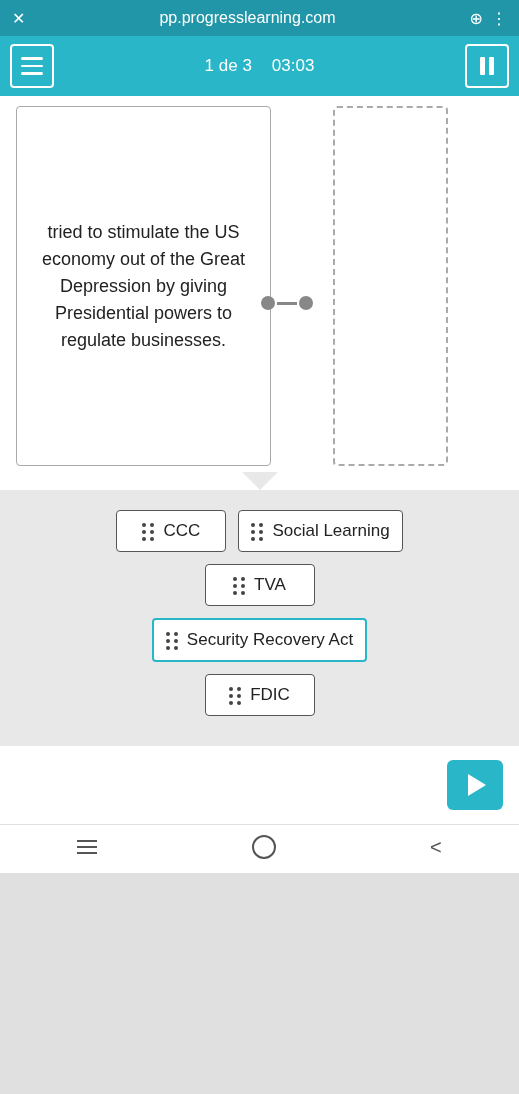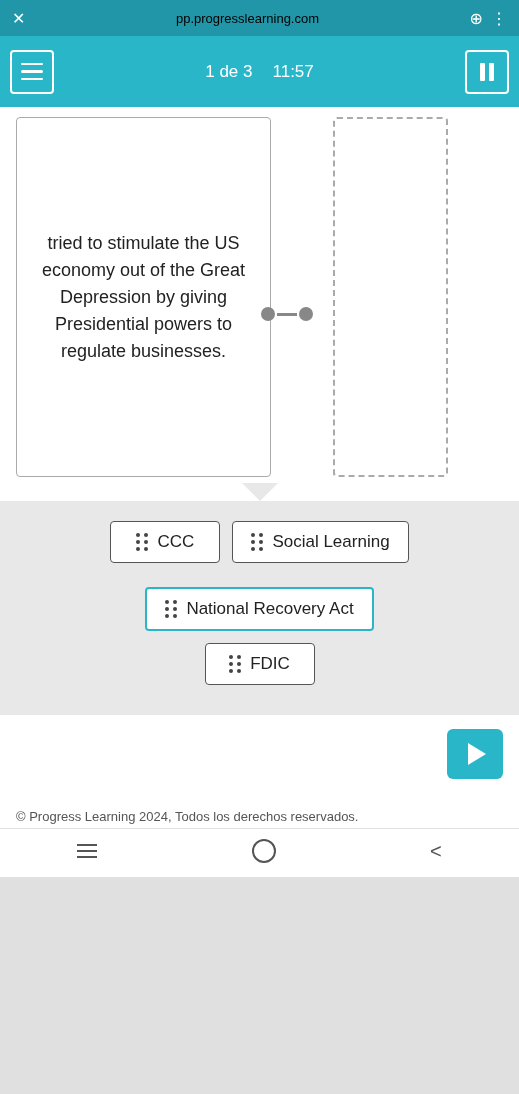--- a/index.html
+++ b/index.html
@@ -20,32 +20,32 @@
       display: flex;
       align-items: center;
       justify-content: space-between;
       padding: 6px 12px;
       font-size: 13px;
       height: 36px;
     }
     .browser-bar .url {
       flex: 1;
       text-align: center;
-      color: #000000;
-      font-size: 13px;
+      color: #ffffff;
+      font-size: 16px;
     }
 
     
     .app-header {
       background: #29b6c8;
       display: flex;
       align-items: center;
       justify-content: space-between;
       padding: 8px 10px;
-      height: 71px;
+      height: 60px;
     }
 
     .menu-btn {
       background: #29b6c8;
       border: 2.5px solid white;
       border-radius: 4px;
       width: 44px;
       height: 44px;
       display: flex;
       align-items: center;
@@ -180,26 +180,26 @@
     .options-row {
       display: flex;
       gap: 12px;
       justify-content: center;
     }
 
     .option-btn {
       background: white;
       border: 1.5px solid #555;
       border-radius: 4px;
-      padding: 10px 18px;
+      padding: 10px 12px;
       font-size: 17px;
       color: #222;
       cursor: pointer;
       display: flex;
-      align-items: center;
+      align-items: flex-end;
       gap: 8px;
       min-width: 110px;
       justify-content: center;
     }
 
     .option-btn.selected {
       border: 2.5px solid #29b6c8;
       border-radius: 4px;
     }
 
@@ -300,21 +300,21 @@
   <button class="menu-btn">
     <div class="menu-icon">
       <span></span>
         <span></span>
         <span></span>
     </div>
   </button>
 
   <div class="header-center">
     <span>1 de 3</span>
-    <span>11:57</span>
+    <span>03:03</span>
   </div>
 
   <button class="pause-btn">
     <div class="pause-icon">
       <span></span>
         <span></span>
     </div>
   </button>
 </div>
 
@@ -361,33 +361,44 @@
               <span></span>
               <span></span>
               <span></span>
               <span></span>
           </div>
           <span>Social Learning</span>
         </button>
       </div>
 
       <div class="options-row">
+        <button class="option-btn">
+          <div class="drag-icon">
+            <span></span>
+              <span></span>
+              <span></span>
+              <span></span>
+              <span></span>
+              <span></span>
+          </div>
+          <span>TVA</span>
+        </button>
       </div>
 
       <div class="options-row">
         <button class="option-btn selected">
           <div class="drag-icon">
             <span></span>
               <span></span>
               <span></span>
               <span></span>
               <span></span>
               <span></span>
           </div>
-          <span>National Recovery Act</span>
+          <span>Security Recovery Act</span>
         </button>
       </div>
 
       <div class="options-row">
         <button class="option-btn">
           <div class="drag-icon">
             <span></span>
               <span></span>
               <span></span>
               <span></span>
@@ -400,23 +411,20 @@
 
     </div>
   </div>
 
   <div class="next-btn-area">
     <button class="next-btn">
       <div class="play-icon"></div>
     </button>
   </div>
 
-  <div class="footer">
-    <span>© Progress Learning 2024, Todos los derechos reservados.</span>
-  </div>
 
 </div>
 
 <div class="android-nav">
   <div class="three-bars">
     <span></span>
       <span></span>
       <span></span>
   </div>
   <div class="nav-pill"></div>

